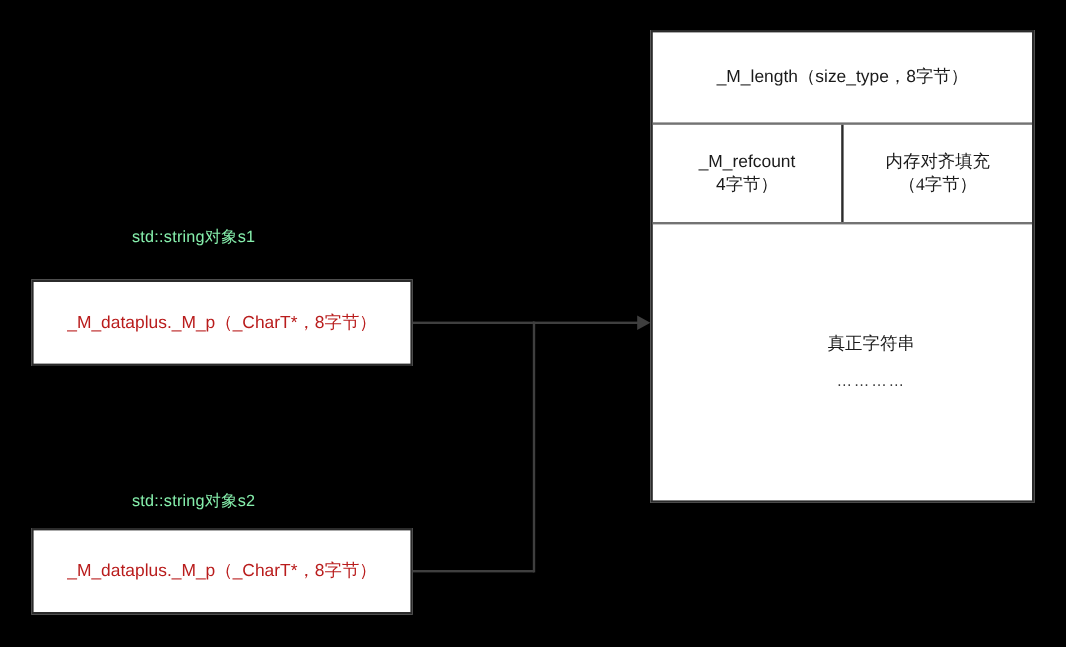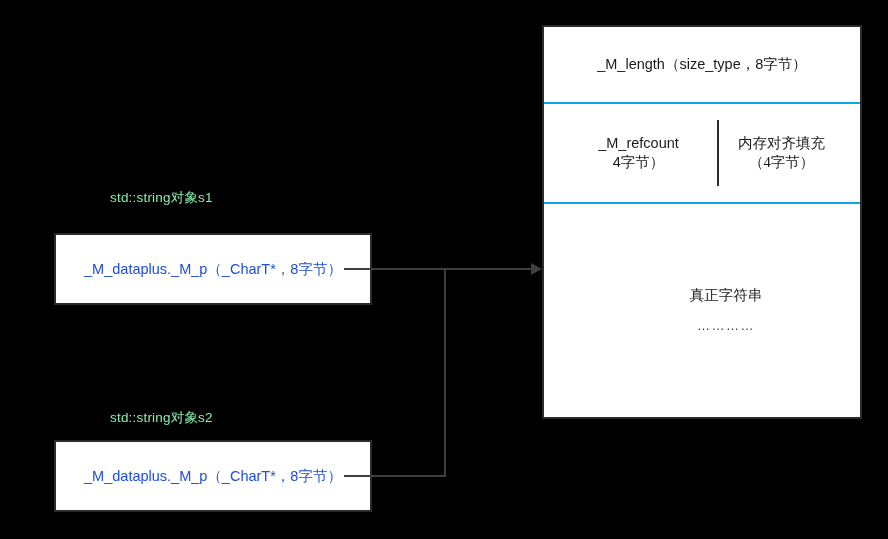--- a/index.html
+++ b/index.html
@@ -26,25 +26,24 @@
     line-height: 16px;
   }
   .obj-box {
     position: absolute;
     background: #ffffff;
     border: 2px solid #2b2b2b;
     box-sizing: border-box;
     display: flex;
     align-items: center;
     justify-content: center;
-    color: #1d4ed8;
+    color: #b91c1c;
     font-size: 14.5px;
     line-height: 20px;
     text-align: center;
-    margin-left: 28px;
   }
   .obj-box .txt { padding: 0 10px; }
 
   
   .mem-box {
     position: absolute;
     left: 542px;
     top: 25px;
     width: 320px;
     height: 394px;
@@ -56,27 +55,27 @@
   }
   .mem-row {
     box-sizing: border-box;
     display: flex;
     align-items: center;
     justify-content: center;
     color: #1a1a1a;
     font-size: 14.5px;
     line-height: 21px;
     text-align: center;
-    border-bottom: 2px solid #0ea5e9;
+    border-bottom: 2px solid #737373;
     position: relative;
   }
   .mem-row:last-child { border-bottom: none; }
   .row-length   { height: 77px; }
   .row-capacity { height: 82px; }
-  .row-split    { height: 100px; padding: 16px; }
+  .row-split    { height: 83px; padding: 0; }
   .row-payload  { flex: 1 1 auto; flex-direction: column; padding-left: 48px; }
 
   .split-cell {
     box-sizing: border-box;
     height: 100%;
     display: flex;
     align-items: center;
     justify-content: center;
     text-align: center;
     font-size: 14.5px;

